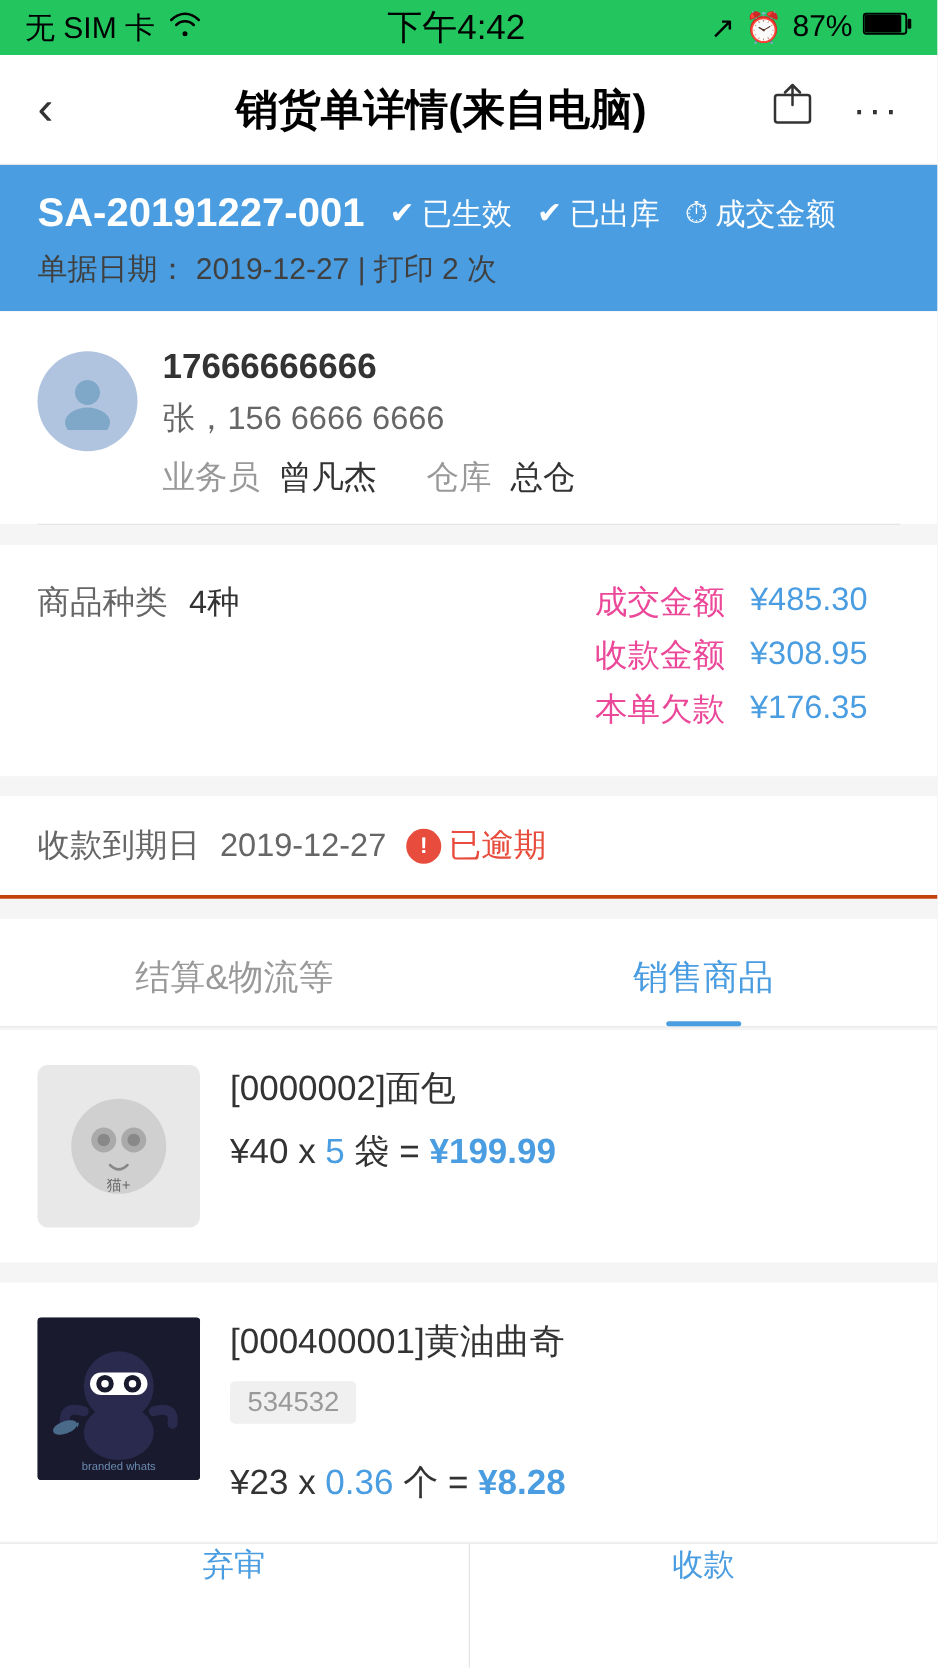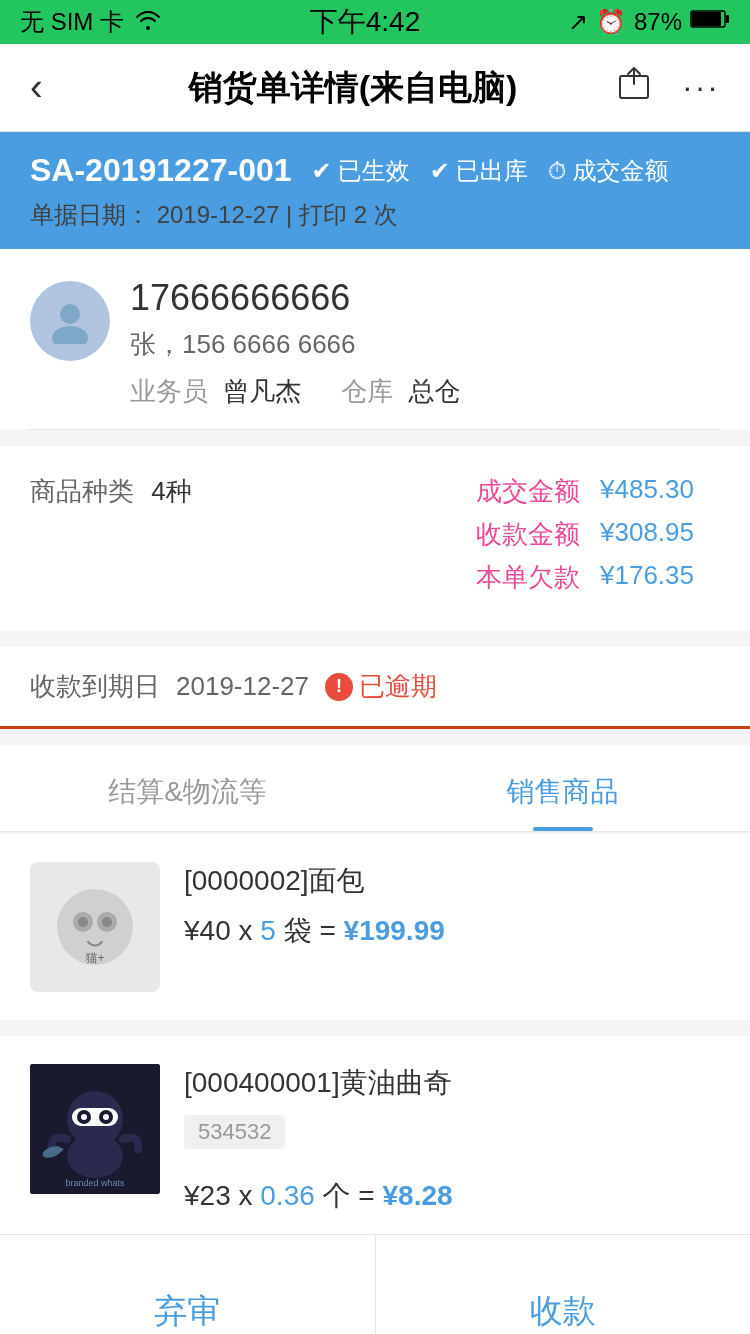--- a/index.html
+++ b/index.html
@@ -82,21 +82,21 @@
       height: 80px;
       border-radius: 50%;
       background: #b0c4e0;
       display: flex;
       align-items: center;
       justify-content: center;
       flex-shrink: 0;
       margin-top: 4px;
     }
     .customer-info { flex: 1; }
-    .customer-name { font-size: 36px; font-weight: 400; color: #333; margin-bottom: 8px; }
+    .customer-name { font-size: 28px; font-weight: 700; color: #333; margin-bottom: 8px; }
     .customer-phone { font-size: 26px; color: #666; margin-bottom: 12px; }
     .customer-meta { display: flex; gap: 40px; font-size: 26px; color: #666; }
     .meta-label { color: #999; }
     .meta-value { color: #333; margin-left: 8px; }
     
     .stats-section {
       background: #fff;
       padding: 28px 30px;
       margin-top: 16px;
       display: flex;
@@ -210,23 +210,23 @@
       bottom: 0;
       width: 750px;
       height: 100px;
       background: #fff;
       border-top: 1px solid #e5e5e5;
       display: flex;
     }
     .action-btn {
       flex: 1;
       display: flex;
-      align-items: flex-end;
+      align-items: flex-start;
       justify-content: center;
-      font-size: 33px;
+      font-size: 25px;
       color: #4a9de0;
       cursor: pointer;
     }
     .action-btn:first-child { border-right: 1px solid #e5e5e5; }
     
     .person-icon-svg { width: 46px; height: 46px; }
   </style>
 </head>
 <body>
 

